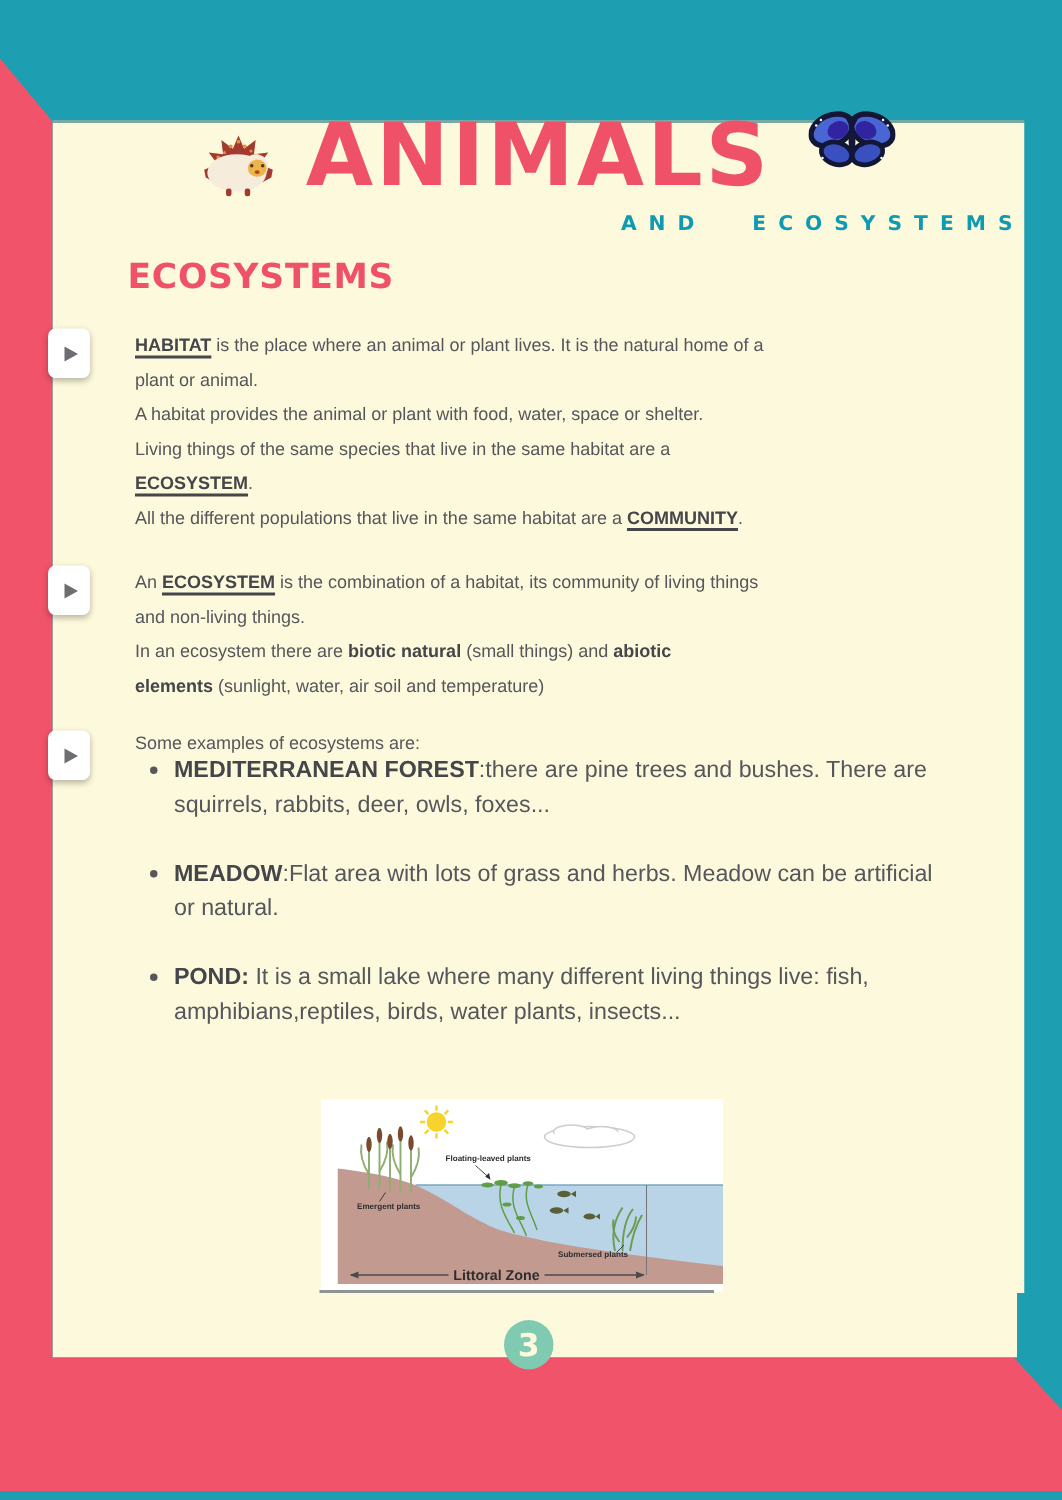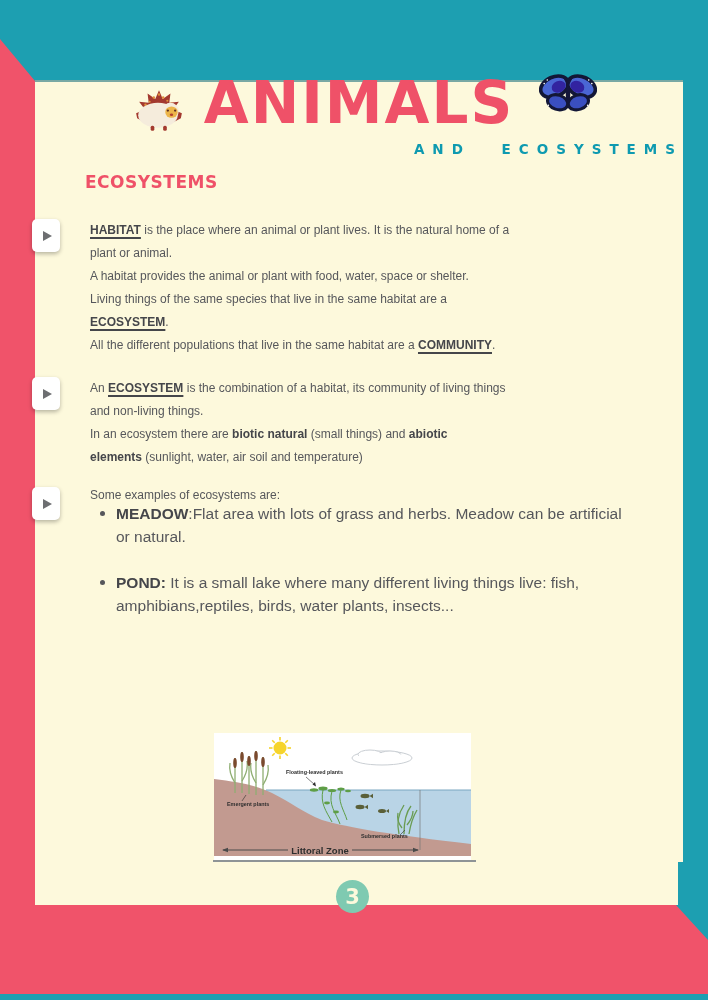--- a/index.html
+++ b/index.html
@@ -27,21 +27,21 @@
   }
   .subtitle{
     position:absolute;left:0;right:0;top:141px;margin:0;
     font-family:"DejaVu Sans",sans-serif;font-weight:700;font-size:13.5px;
     letter-spacing:8px;word-spacing:18px;color:#0e9ab0;text-indent:8px;text-align:right;
   }
   .hedgehog{position:absolute;left:133px;top:86px;}
   .butterfly{position:absolute;left:539px;top:71px;}
   .section-heading{
     position:absolute;left:85px;top:172px;margin:0;
-    font-family:"DejaVu Sans",sans-serif;font-weight:800;font-size:17px;
+    font-family:"DejaVu Sans",sans-serif;font-weight:800;font-size:23px;
     letter-spacing:.5px;color:#ef5168;
   }
   .rich{
     position:absolute;left:85px;width:600px;margin:5px;
     font-size:12px;line-height:23px;color:#56575b;white-space:pre-wrap;
   }
   .rich .b{font-weight:700;color:#45464a;}
   .rich .u{text-decoration:underline;text-decoration-thickness:1.5px;text-underline-offset:2.5px;}
   .p1{top:214px;}
   .p2{top:372px;}
@@ -60,21 +60,21 @@
     position:absolute;left:32px;width:28px;height:33px;background:#fff;border:0;
     border-radius:5px;box-shadow:0 2px 4px rgba(0,0,0,.28);cursor:pointer;
     display:flex;align-items:center;justify-content:center;padding:0;
   }
   .nav-btn .tri{
     width:0;height:0;border-left:9px solid #6d6e71;
     border-top:5.5px solid transparent;border-bottom:5.5px solid transparent;margin-left:3px;
   }
   .btn1{top:219px;} .btn2{top:377px;} .btn3{top:487px;}
   
-  .diagram{position:absolute;left:214px;top:733px;width:257px;height:128px;background:#ffffff;}
+  .diagram{position:absolute;left:214px;top:733px;width:257px;height:128px;background:#ffffff;padding-left:11px;}
   .diagram svg{display:block;width:100%;height:100%;}
   .diagram-underline{position:absolute;left:213px;top:860px;width:263px;height:2px;background:#8e9496;}
   
   .page-circle{
     position:absolute;left:336px;top:880px;width:33px;height:33px;border-radius:50%;
     background:#7fcab1;display:flex;align-items:center;justify-content:center;
     font-family:"DejaVu Sans",sans-serif;font-weight:800;font-size:21px;color:#fdf9dc;
   }
   .dlabel{font-family:"Liberation Sans",sans-serif;font-weight:700;fill:#2e2e2e;}
 </style>
@@ -140,20 +140,22 @@
 Living things of the same species that live in the same habitat are a
 </span><span class="b u">ECOSYSTEM</span><span>.
 All the different populations that live in the same habitat are a </span><span class="b u">COMMUNITY</span><span>.</span></p>
 <p class="rich p2"><span>An </span><span class="b u">ECOSYSTEM</span><span> is the combination of a habitat, its community of living things
 and non-living things.
 In an ecosystem there are </span><span class="b">biotic natural</span><span> (small things) and </span><span class="b">abiotic
 elements</span><span> (sunlight, water, air soil and temperature)</span></p>
 <p class="rich p3">Some examples of ecosystems are:</p>
 
 <ul class="examples">
+    <li><span class="b">MEDITERRANEAN FOREST</span><span>:there are pine trees and bushes. There are
+squirrels, rabbits, deer, owls, foxes...</span></li>
     <li><span class="b">MEADOW</span><span>:Flat area with lots of grass and herbs. Meadow can be artificial
 or natural.</span></li>
     <li><span class="b">POND:</span><span> It is a small lake where many different living things live: fish,
 amphibians,reptiles, birds, water plants, insects...</span></li>
   </ul>
 
 <button class="nav-btn btn1">
     <span class="tri"></span>
   </button>
 <button class="nav-btn btn2">

